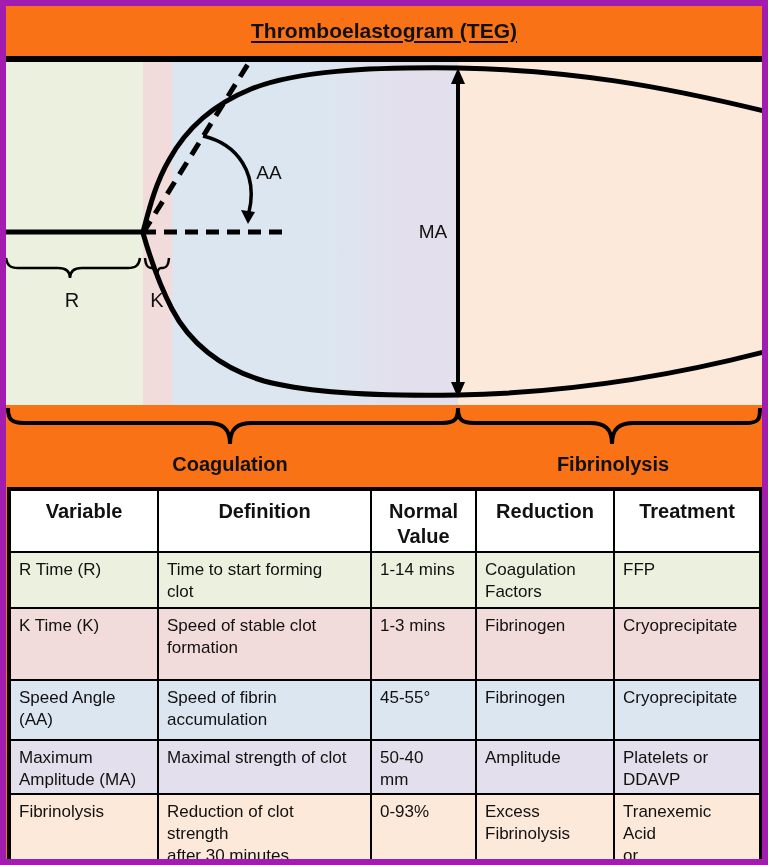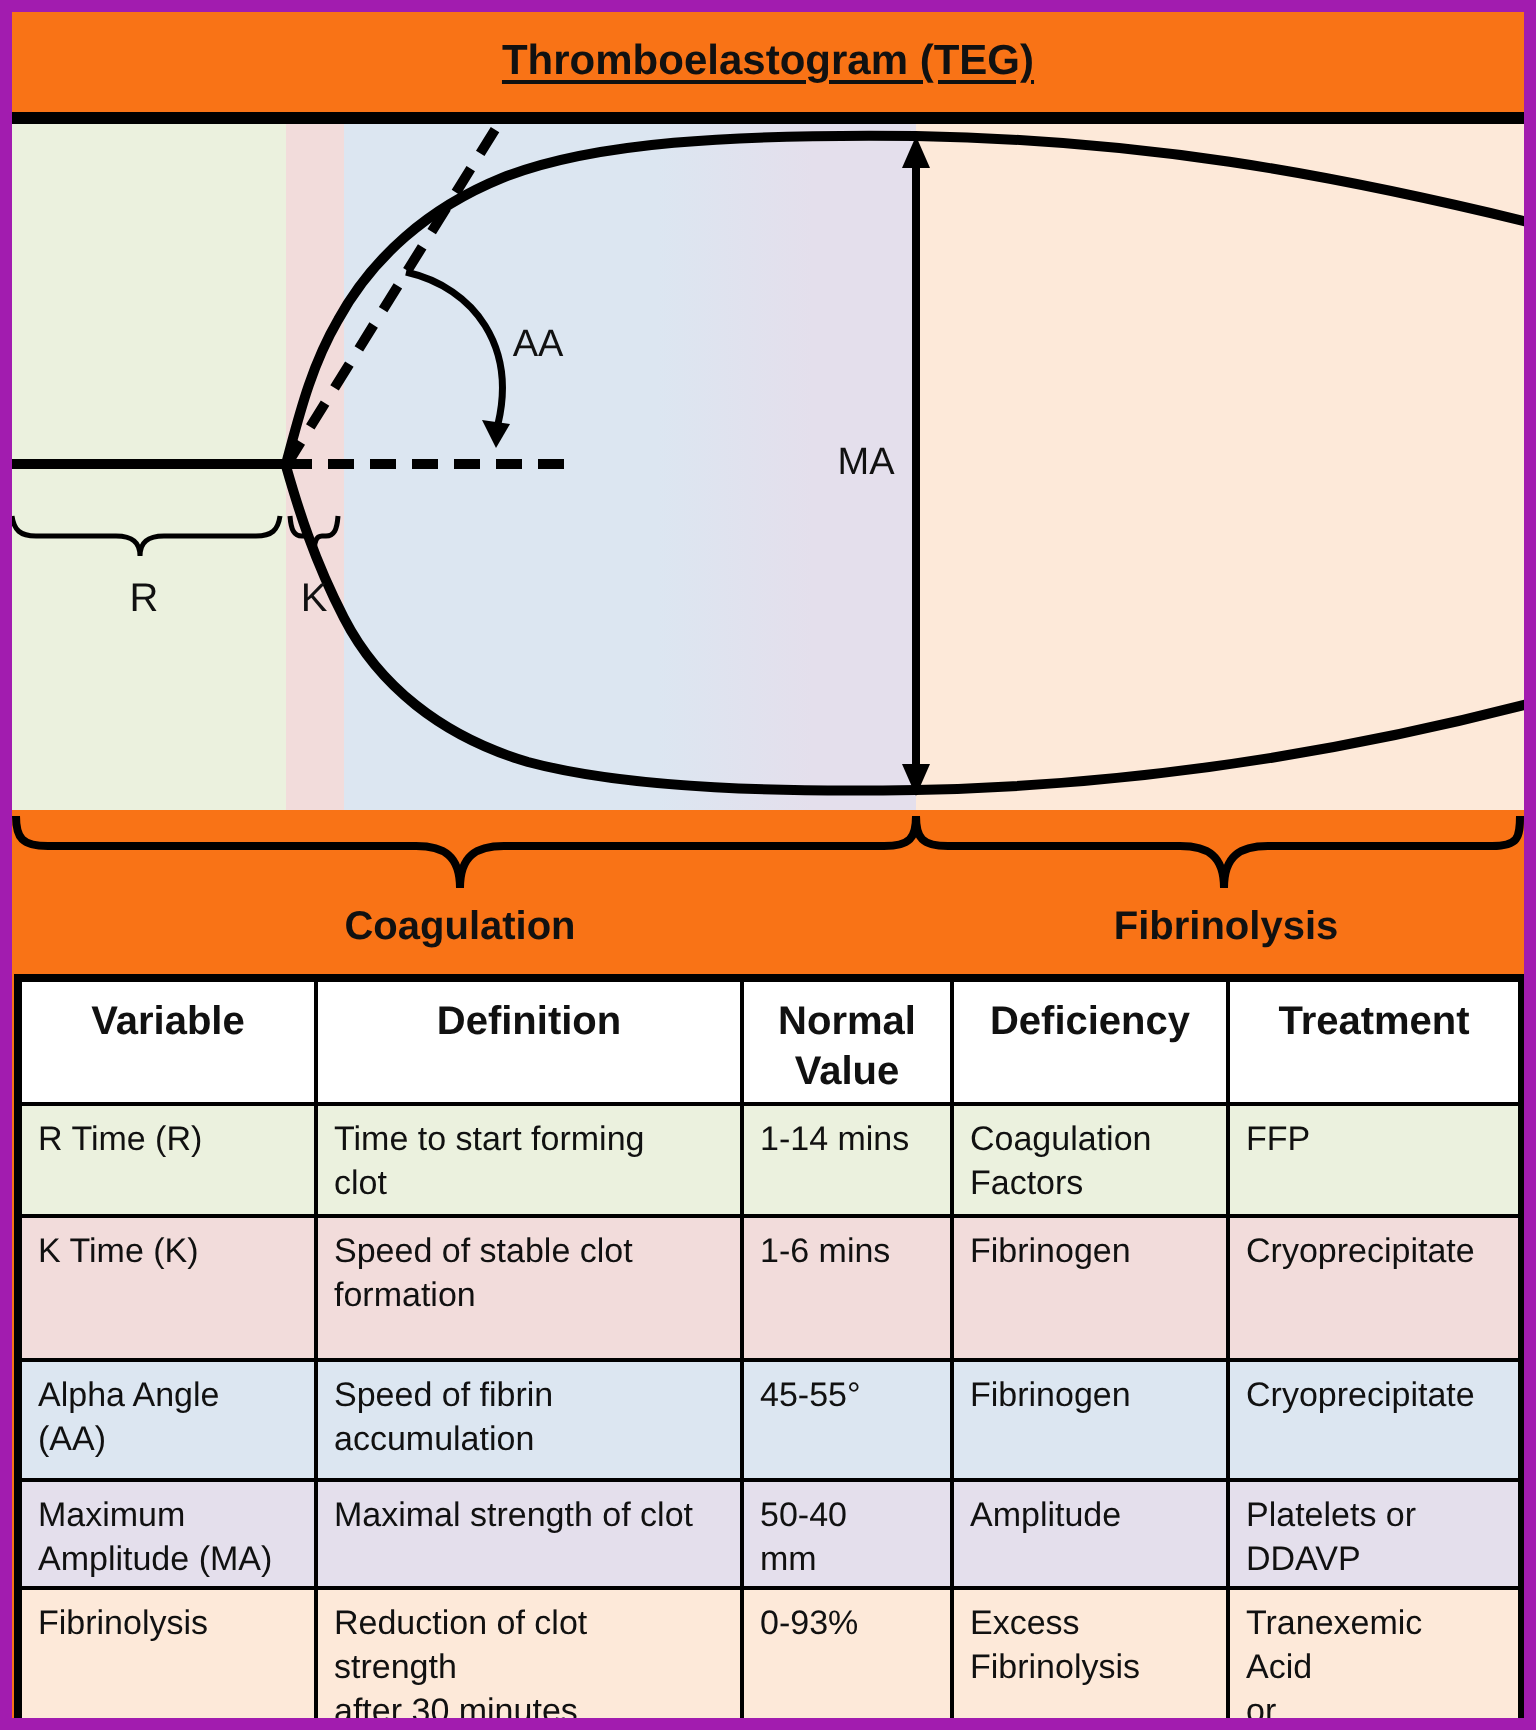--- a/index.html
+++ b/index.html
@@ -92,43 +92,43 @@
           <col style="width:105px">
           <col style="width:138px">
           <col style="width:147px">
       </colgroup>
       <thead>
         <tr class="hdr">
           <th>Variable</th>
           <th>Definition</th>
           <th>Normal
 Value</th>
-          <th>Deficiency</th>
+          <th>Reduction</th>
           <th>Treatment</th>
         </tr>
       </thead>
       <tbody>
         <tr class="row0" style="background-color: rgb(235, 241, 222);">
           <td>R Time (R)</td>
           <td>Time to start forming clot</td>
           <td>1-14 mins</td>
           <td>Coagulation
 Factors</td>
           <td>FFP</td>
         </tr>
         <tr class="row1" style="background-color: rgb(242, 220, 219);">
           <td>K Time (K)</td>
           <td>Speed of stable clot
 formation</td>
-          <td>1-6 mins</td>
+          <td>1-3 mins</td>
           <td>Fibrinogen</td>
           <td>Cryoprecipitate</td>
         </tr>
         <tr class="row2" style="background-color: rgb(220, 230, 241);">
-          <td>Alpha Angle
+          <td>Speed Angle
 (AA)</td>
           <td>Speed of fibrin
 accumulation</td>
           <td>45-55°</td>
           <td>Fibrinogen</td>
           <td>Cryoprecipitate</td>
         </tr>
         <tr class="row3" style="background-color: rgb(228, 223, 236);">
           <td>Maximum
 Amplitude (MA)</td>

